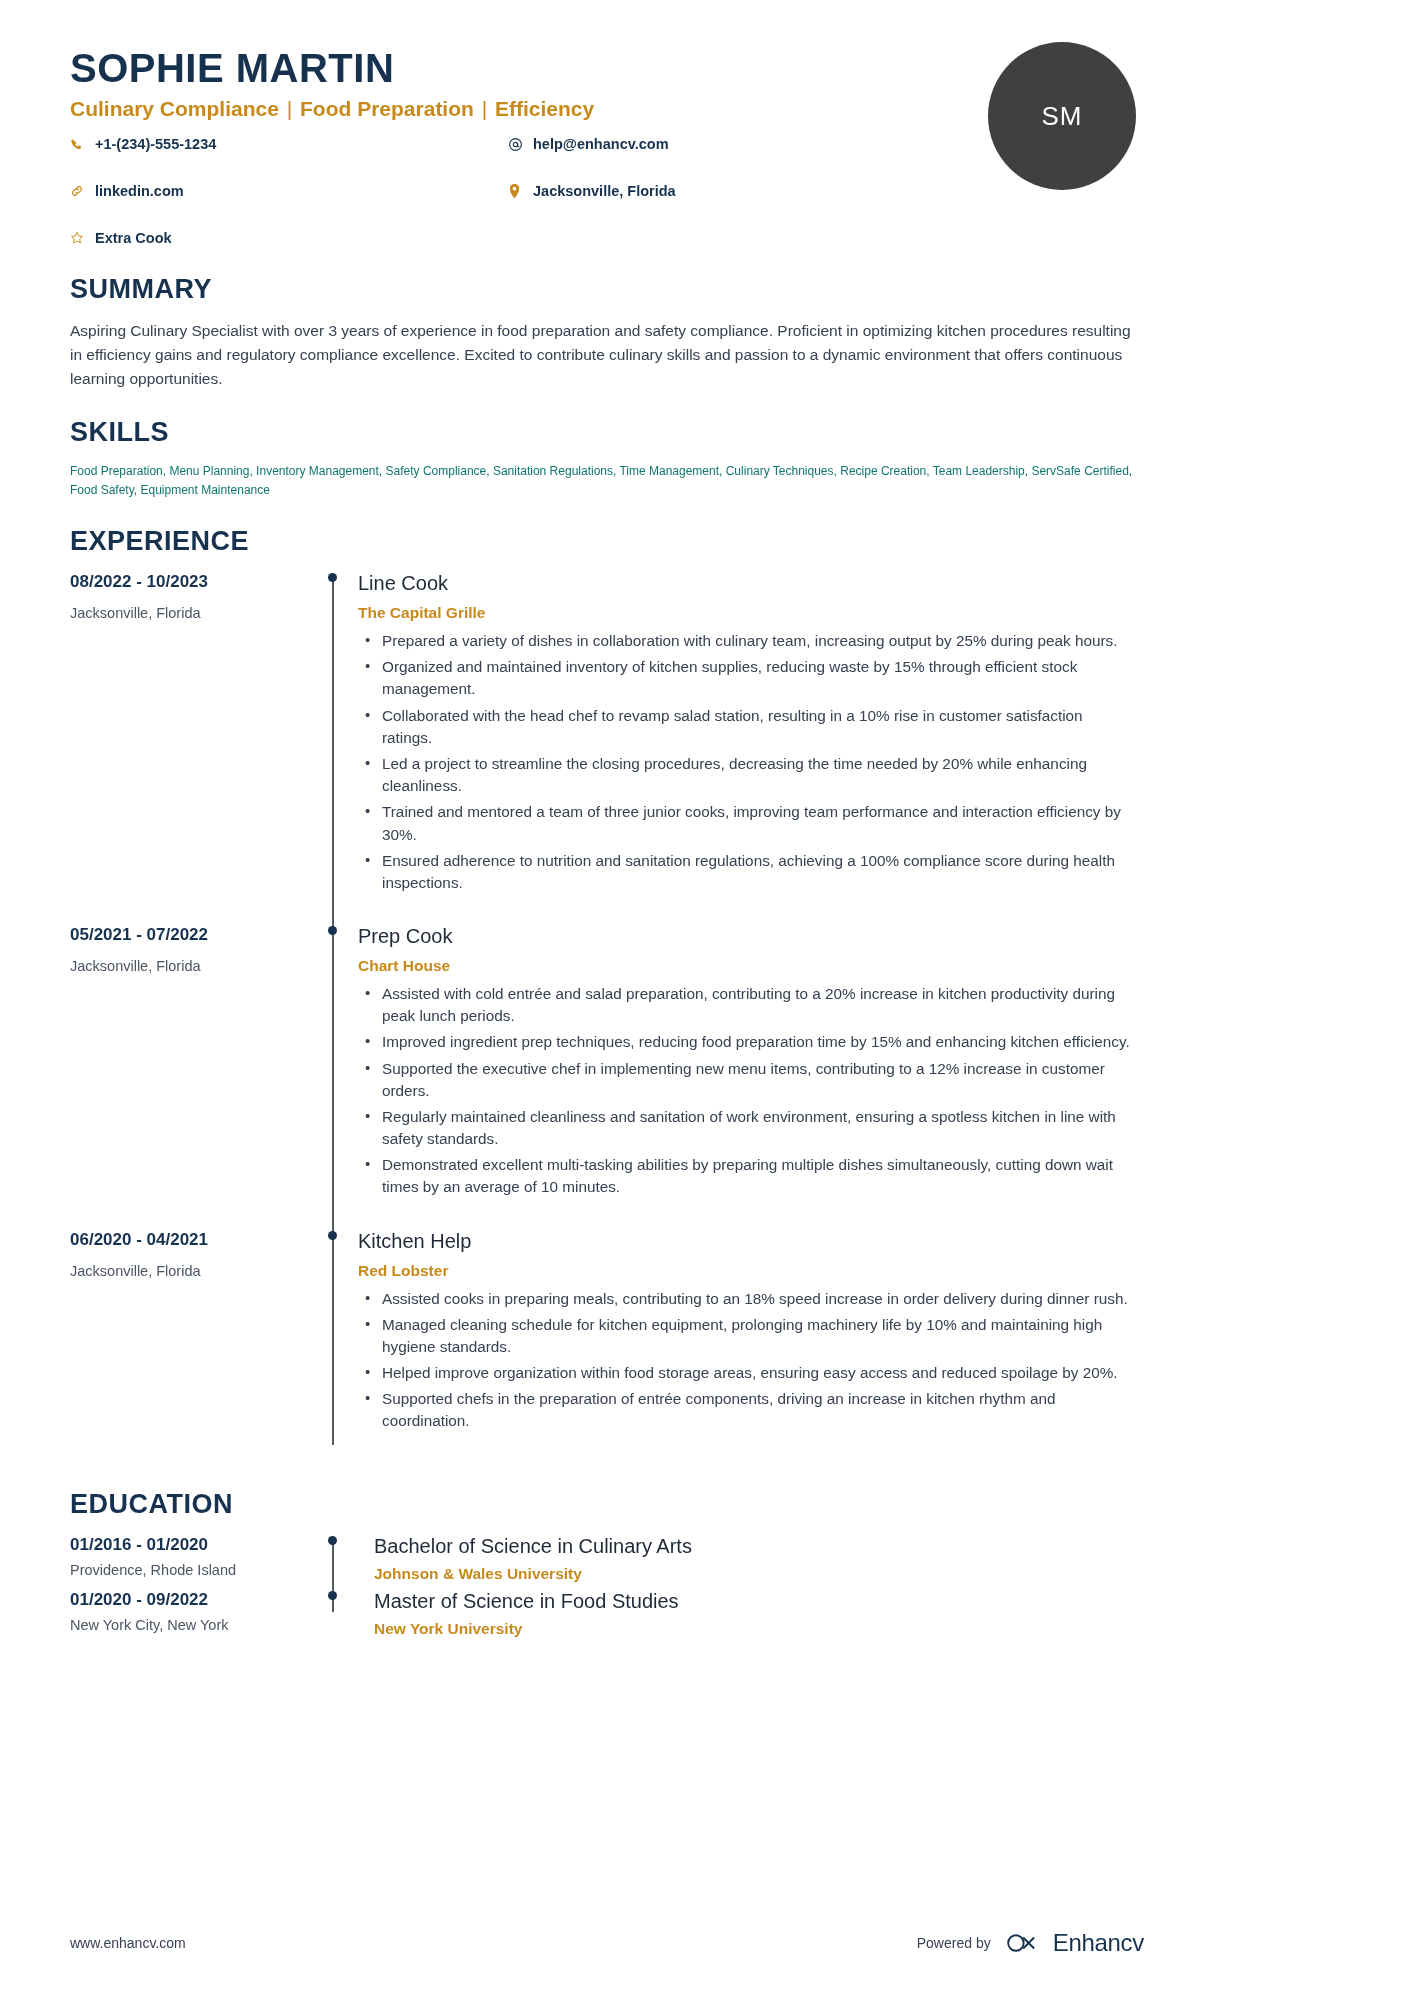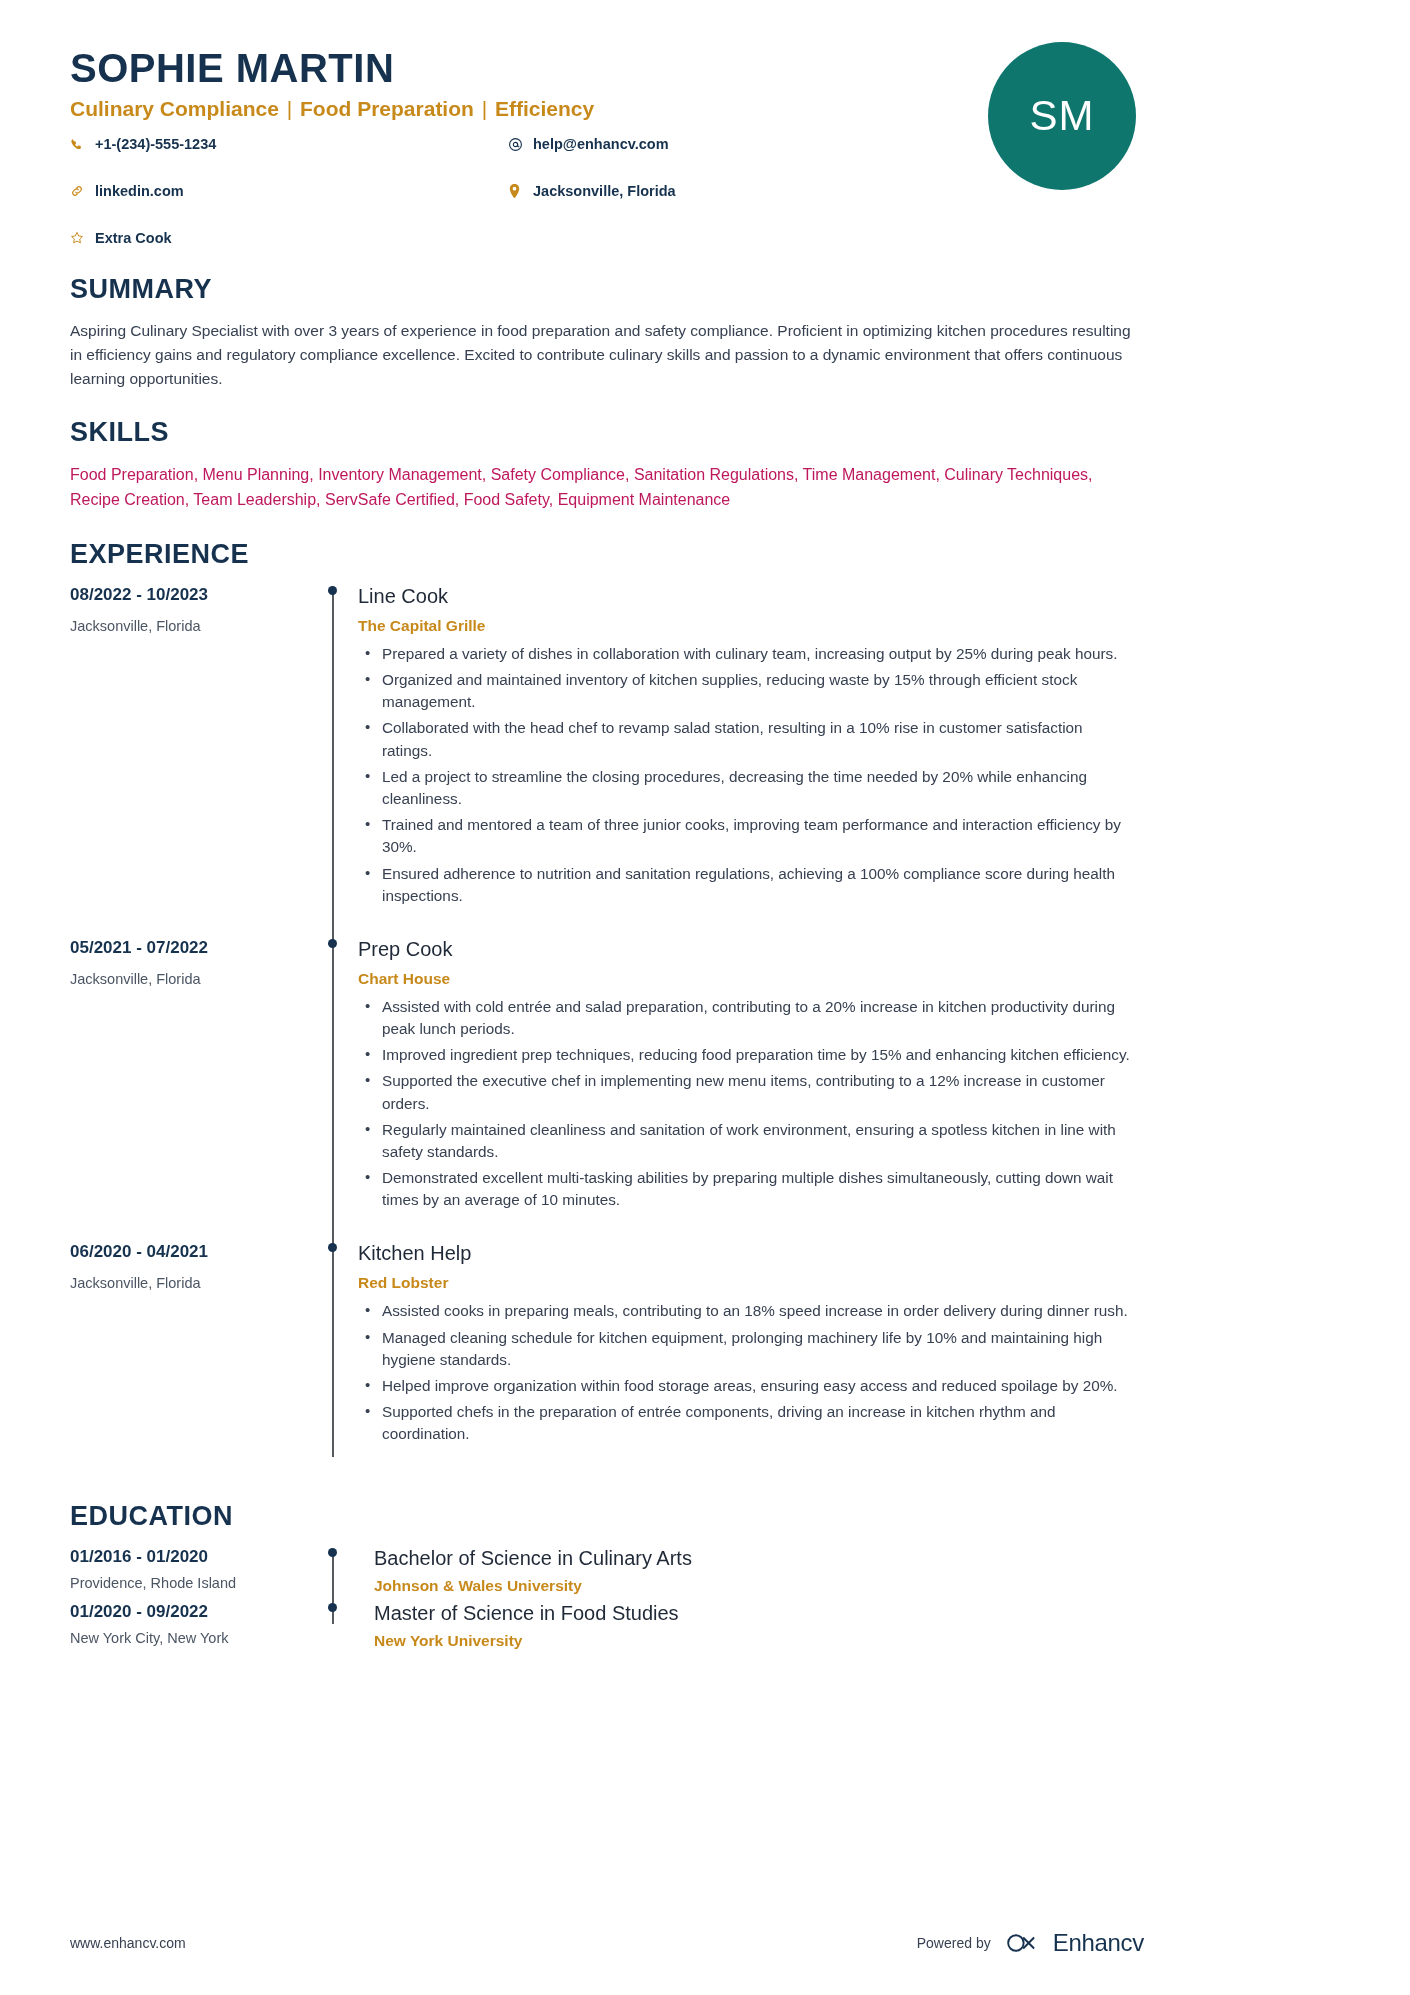--- a/index.html
+++ b/index.html
@@ -70,26 +70,26 @@
     font-size: 14px;
     margin-right: 5px;
   }
   .avatar {
     position: absolute;
     right: 0;
     top: -4px;
     width: 148px;
     height: 148px;
     border-radius: 50%;
-    background: #0f766e;
+    background: #404040;
     color: #ffffff;
     display: flex;
     align-items: center;
     justify-content: center;
-    font-size: 42px;
+    font-size: 26px;
     letter-spacing: 1px;
     font-weight: 400;
   }
 
   
   .section { margin-top: 26px; }
   .section-title {
     font-size: 27px;
     font-weight: bold;
     color: #16324f;
@@ -97,23 +97,23 @@
     margin: 0 0 14px 0;
   }
   .body-text {
     font-size: 15.5px;
     line-height: 1.55;
     color: #374151;
     margin: 0;
     max-width: 1255px;
   }
   .skills-text {
-    font-size: 16px;
+    font-size: 12px;
     line-height: 1.6;
-    color: #be185d;
+    color: #0f766e;
     max-width: 1230px;
   }
 
   
   .exp-item {
     display: grid;
     grid-template-columns: 250px 38px 1fr;
     position: relative;
   }
   .exp-left { padding-right: 16px; }

